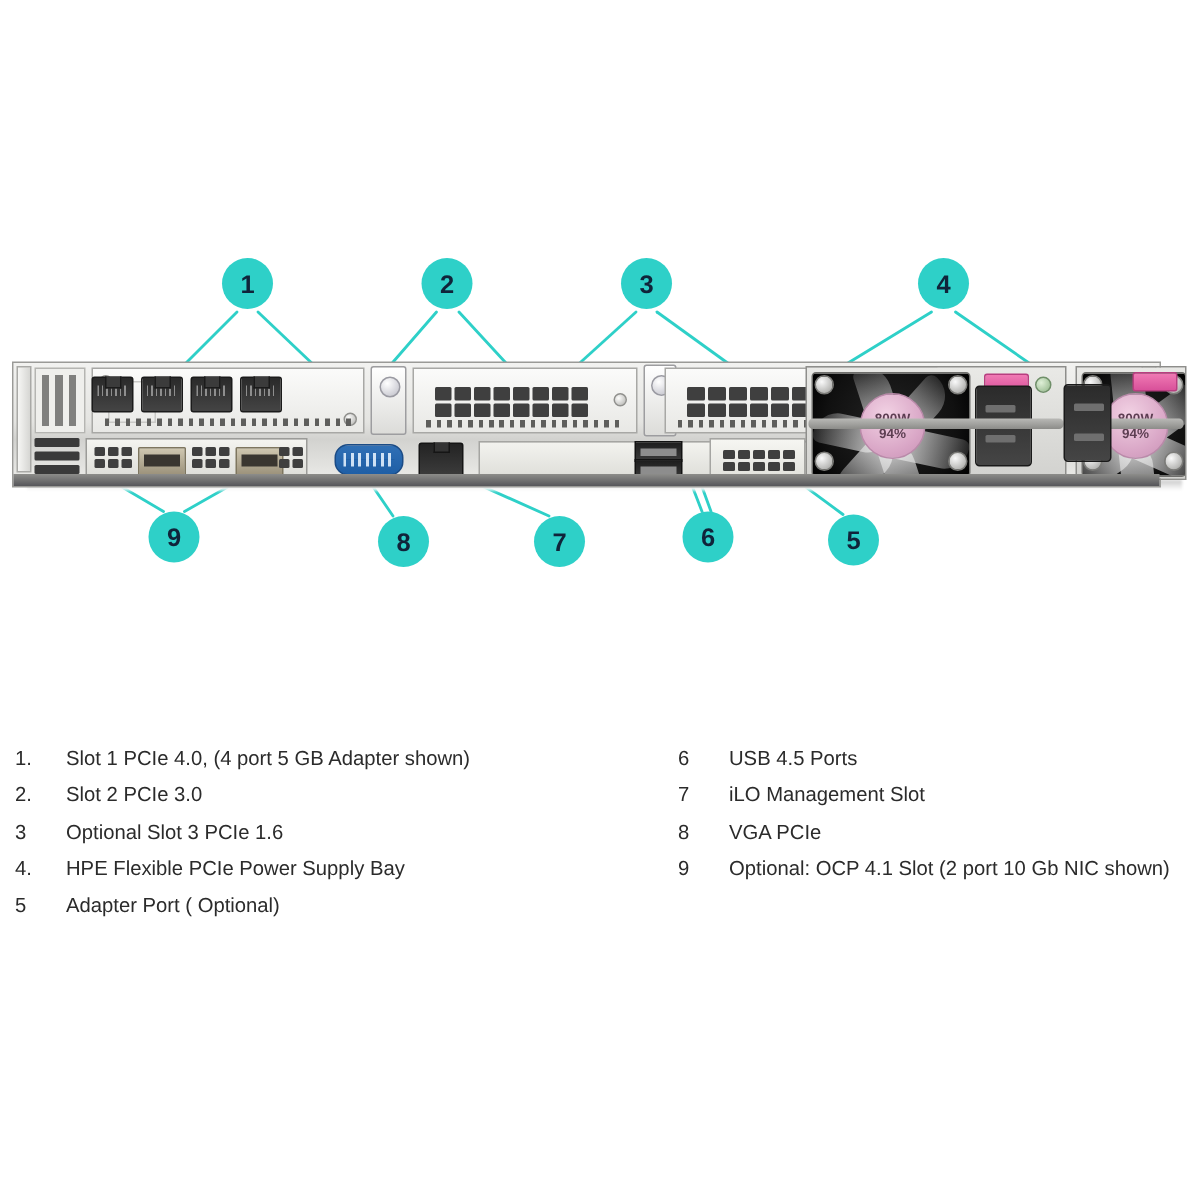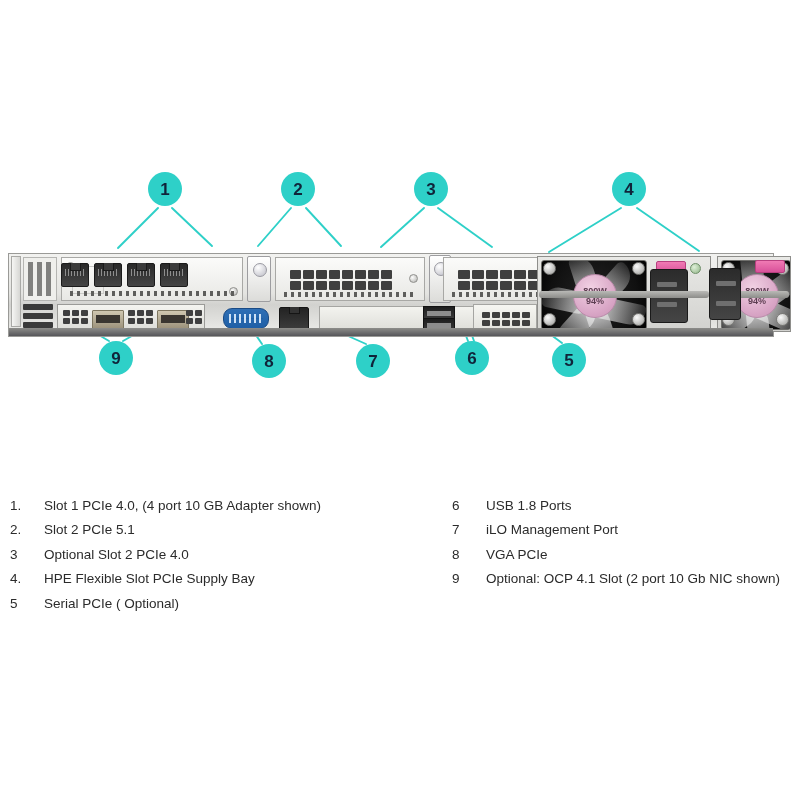--- a/index.html
+++ b/index.html
@@ -21,21 +21,21 @@
   }
 
   
   .server{position:absolute;left:8px;top:236px;width:786px;height:88px;z-index:3;}
   .chassis-shadow{
     position:absolute;left:10px;top:84px;width:770px;height:7px;
     background:linear-gradient(180deg,#c9c9c9,#ffffff);
     filter:blur(1px);
   }
   .chassis{
-    position:absolute;left:0;top:17px;width:766px;height:84px;
+    position:absolute;left:0;top:5px;width:766px;height:84px;
     background:linear-gradient(180deg,#f2f2f0 0%,#e4e4e1 48%,#d2d2cf 62%,#efefec 100%);
     border:1px solid #9a9a97;
     box-sizing:border-box;
   }
   .chassis:after{
     content:"";position:absolute;left:0;right:0;bottom:0;height:8px;
     background:linear-gradient(180deg,#8d8d8a,#56565a);
   }
   .rail{
     position:absolute;top:2px;bottom:9px;width:10px;
@@ -425,48 +425,48 @@
           <i style="top:32px;"></i>
         </div>
 
     </div>
   </div>
 
   <div class="legend">
     <div class="col left">
       <div class="litem">
         <span class="num">1.</span>
-        <span class="txt">Slot 1 PCIe 4.0, (4 port 10 GB Adapter shown)</span>
+        <span class="txt">Slot 1 PCIe 4.0, (4 port 5 GB Adapter shown)</span>
       </div>
       <div class="litem">
         <span class="num">2.</span>
-        <span class="txt">Slot 2 PCIe 5.1</span>
+        <span class="txt">Slot 2 PCIe 3.0</span>
       </div>
       <div class="litem">
         <span class="num">3</span>
-        <span class="txt">Optional Slot 2 PCIe 4.0</span>
+        <span class="txt">Optional Slot 3 PCIe 1.6</span>
       </div>
       <div class="litem">
         <span class="num">4.</span>
-        <span class="txt">HPE Flexible Slot PCIe Supply Bay</span>
+        <span class="txt">HPE Flexible PCIe Power Supply Bay</span>
       </div>
       <div class="litem">
         <span class="num">5</span>
-        <span class="txt">Serial PCIe ( Optional)</span>
+        <span class="txt">Adapter Port ( Optional)</span>
       </div>
     </div>
 
     <div class="col right">
       <div class="litem">
         <span class="num">6</span>
-        <span class="txt">USB 1.8 Ports</span>
+        <span class="txt">USB 4.5 Ports</span>
       </div>
       <div class="litem">
         <span class="num">7</span>
-        <span class="txt">iLO Management Port</span>
+        <span class="txt">iLO Management Slot</span>
       </div>
       <div class="litem">
         <span class="num">8</span>
         <span class="txt">VGA PCIe</span>
       </div>
       <div class="litem">
         <span class="num">9</span>
         <span class="txt">Optional: OCP 4.1 Slot (2 port 10 Gb NIC shown)</span>
       </div>
     </div>

